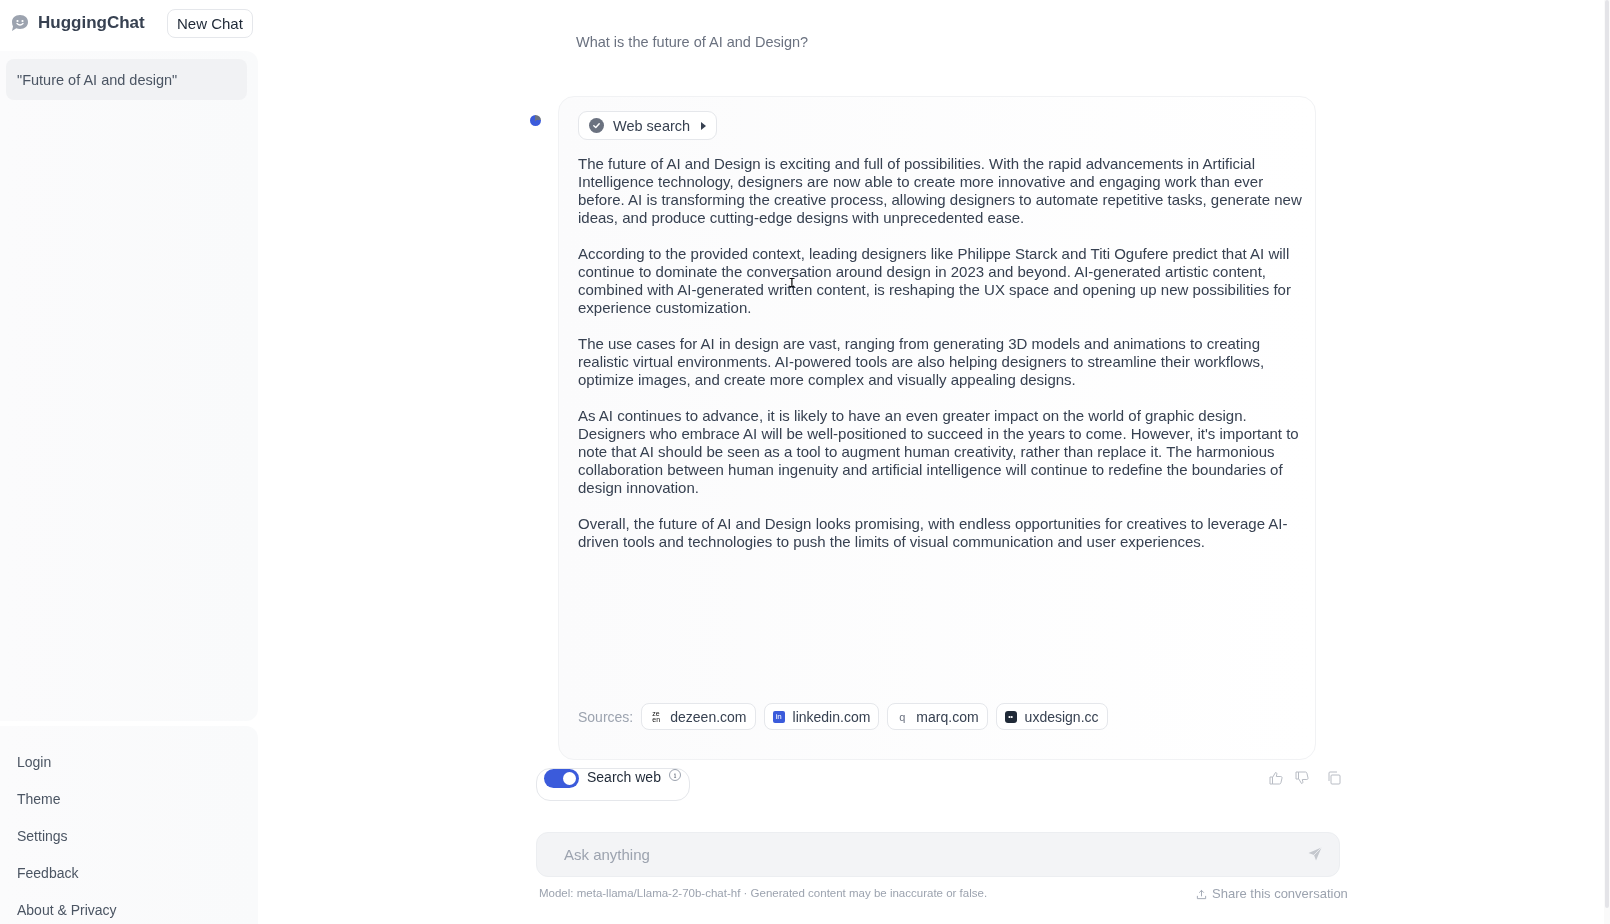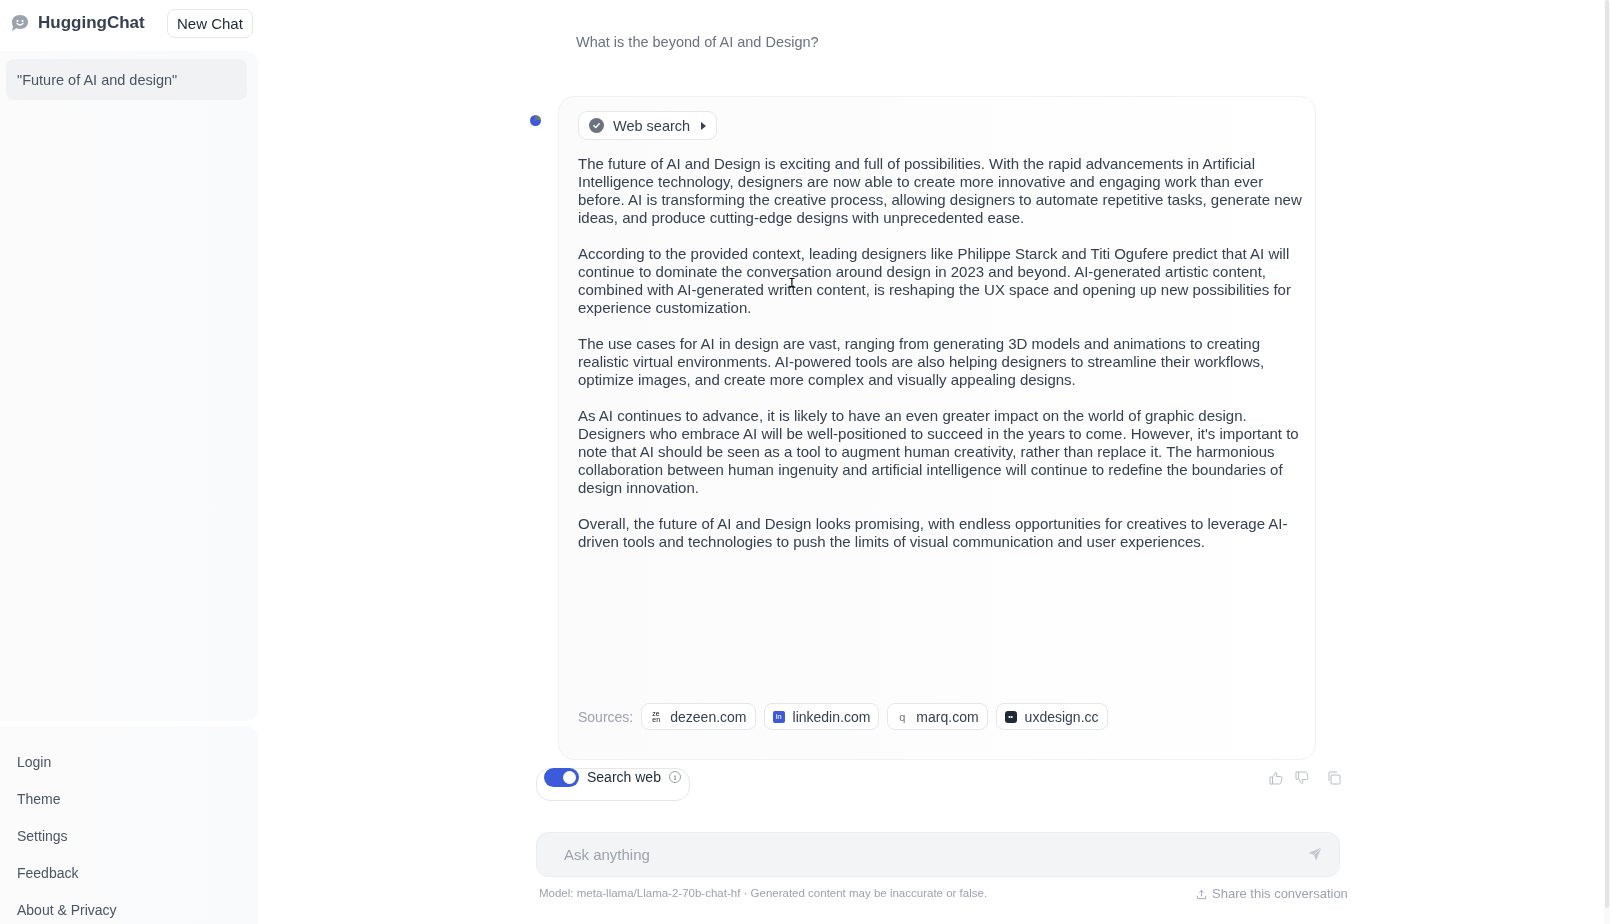--- a/index.html
+++ b/index.html
@@ -107,21 +107,21 @@
     .src-ux { background: #1f2937; color: #fff; border-radius: 3px; font-size: 7px; }
 
     .feedback-icons {
       position: absolute; left: 1010px; top: 770px; display: flex; gap: 10px;
     }
     .fb-icon { width: 16px; height: 16px; cursor: pointer; }
 
     .search-toggle {
       position: absolute; left: 278px; top: 768px; height: 33px; padding: 0 8px 15px 7px;
       border: 1px solid #e5e7eb; border-radius: 14px; background: #fff;
-      display: flex; align-items: center; cursor: pointer;
+      display: flex; align-items: flex-start; cursor: pointer;
     }
     .toggle-switch {
       width: 35px; height: 19px; border-radius: 10px; background: #3b5bdb; position: relative;
     }
     .toggle-knob {
       position: absolute; right: 3px; top: 3px; width: 13px; height: 13px;
       border-radius: 50%; background: #fff;
     }
     .toggle-label { margin-left: 8px; font-size: 14px; color: #1f2937; }
     .info-icon {
@@ -196,21 +196,21 @@
     <div class="footer-panel">
       <a class="footer-link" style="top: 28px;">Login</a>
       <a class="footer-link" style="top: 65px;">Theme</a>
       <a class="footer-link" style="top: 102px;">Settings</a>
       <a class="footer-link" style="top: 139px;">Feedback</a>
       <a class="footer-link" style="top: 176px;">About &amp; Privacy</a>
     </div>
   </aside>
 
   <main class="main">
-    <div class="user-msg">What is the beyond of AI and Design?</div>
+    <div class="user-msg">What is the future of AI and Design?</div>
 
     <div class="bot-avatar"></div>
 
     <div class="bot-bubble">
       <div class="web-search-chip">
         <span class="check-icon">
           <svg width="9" height="9" viewBox="0 0 10 10">
               <path d="M2 5.2 L4.2 7.3 L8 3" stroke="#fff" stroke-width="1.6" fill="none" stroke-linecap="round" stroke-linejoin="round"></path>
             </svg>
         </span>

